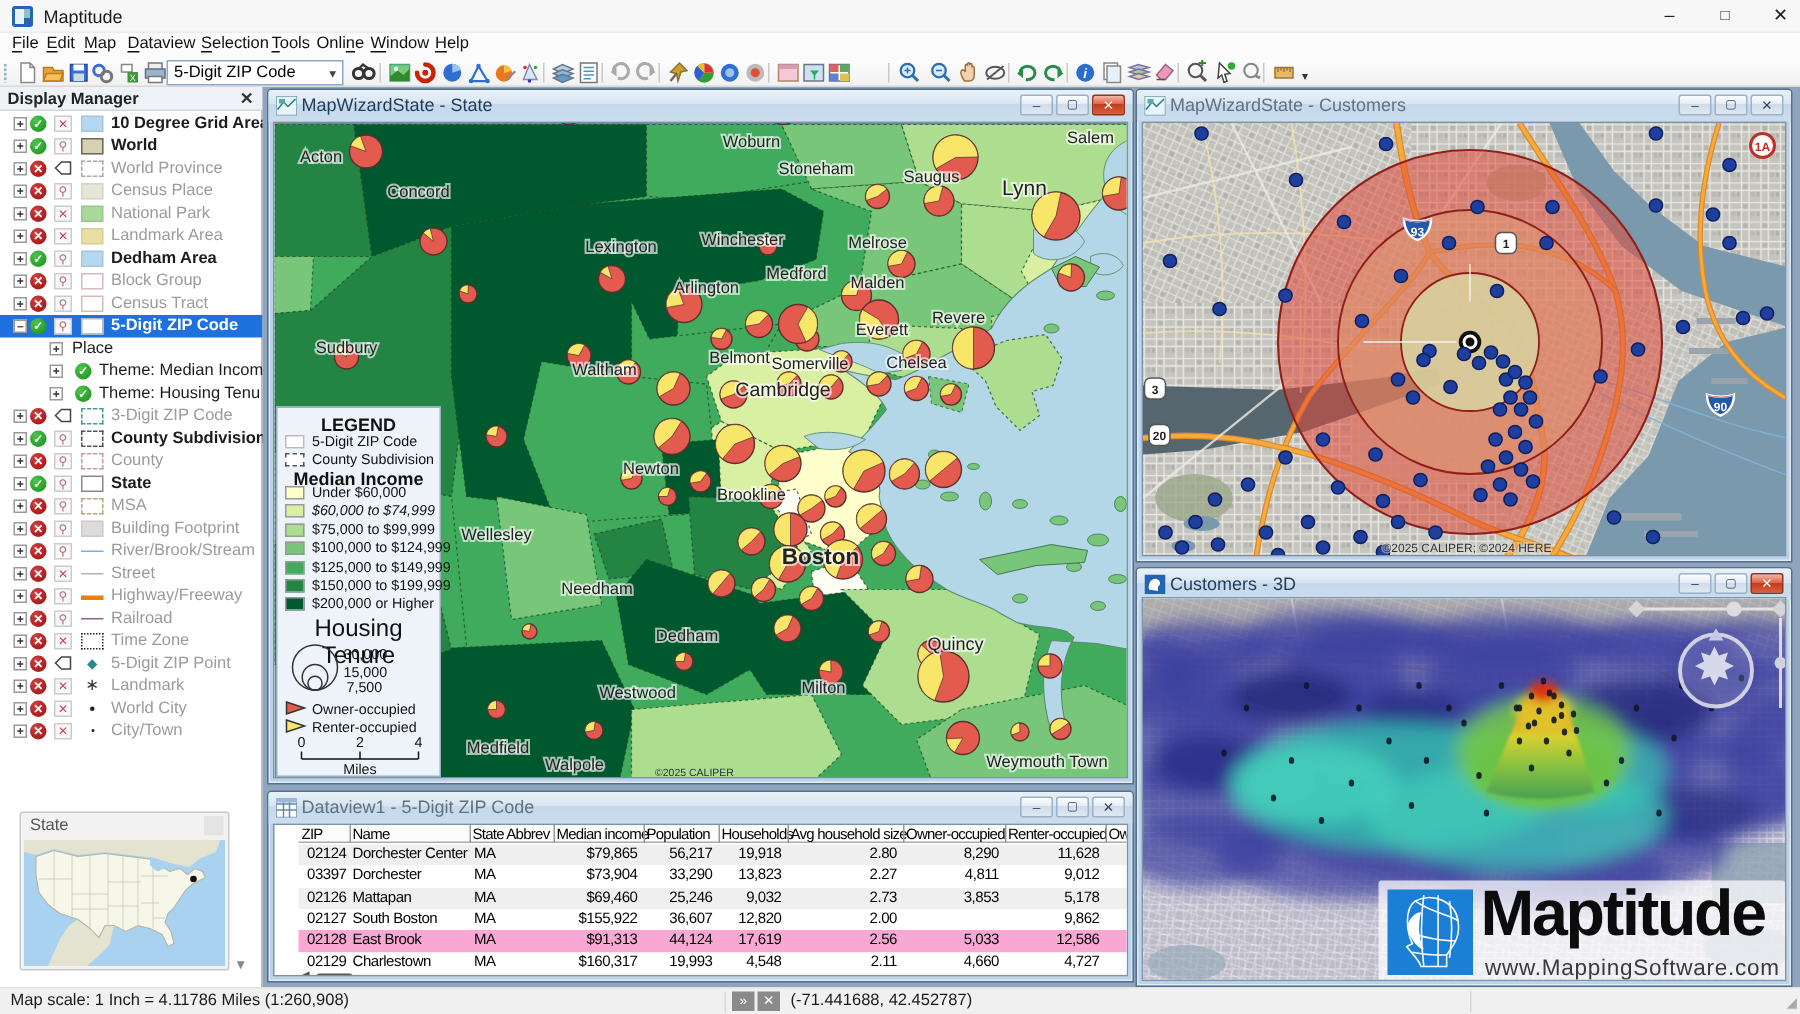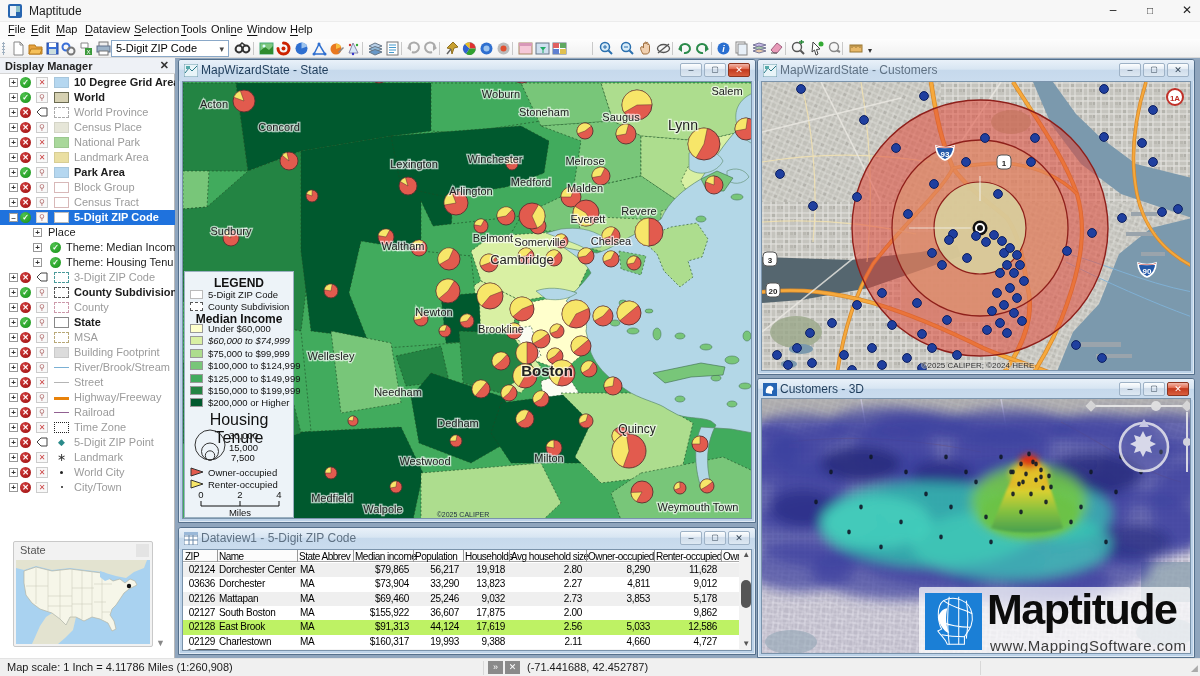--- a/index.html
+++ b/index.html
@@ -318,21 +318,21 @@
           <div class="cir r">✕</div>
           <div class="ic3" style="border:1px solid #ccc;background:#f8f8f8;color:#cc4444;font-size:8px;line-height:9px;text-align:center;">✕</div>
           <div class="sw" style="background:#eadfa2;border:1px solid rgba(0,0,0,0.08);"></div>
           <span class="lbl">Landmark Area</span>
         </div>
         <div class="trow on" style="top:107px;">
           <div class="pm">+</div>
           <div class="cir g">✓</div>
           <div class="ic3" style="border:1px solid #ccc;background:#f8f8f8;color:#b06a6a;font-size:8px;line-height:9px;text-align:center;">⚲</div>
           <div class="sw" style="background:#b5d7f0;border:1px solid rgba(0,0,0,0.08);"></div>
-          <span class="lbl">Park Area</span>
+          <span class="lbl">Dedham Area</span>
         </div>
         <div class="trow off" style="top:122px;">
           <div class="pm">+</div>
           <div class="cir r">✕</div>
           <div class="ic3" style="border:1px solid #ccc;background:#f8f8f8;color:#b06a6a;font-size:8px;line-height:9px;text-align:center;">⚲</div>
           <div class="sw" style="background:#fff;border:1px solid #d8b8b8;"></div>
           <span class="lbl">Block Group</span>
         </div>
         <div class="trow off" style="top:137px;">
           <div class="pm">+</div>
@@ -810,21 +810,21 @@
               <rect width="14" height="3" fill="#9ab8d8"></rect>
             </svg></div>
           <span class="t" style="color:#5f7183">Dataview1 - 5-Digit ZIP Code</span>
           <div class="cbtns">
             <div class="cbtn">–</div>
             <div class="cbtn" style="font-size:8px;">▢</div>
             <div class="cbtn">✕</div>
           </div>
         </div>
         <div class="cnt" id="win-dv-c" style="position:absolute;left:3px;top:21px;right:3px;bottom:3px;background:#fff;overflow:hidden;border:1px solid #7a93ab;">
-          <div style="position:absolute;left:0;top:0;width:686px;height:104px;background:#fff;font-size:10.5px;letter-spacing:-0.3px;color:#000;">
+          <div style="position:absolute;left:16px;top:0;width:686px;height:104px;background:#fff;font-size:10.5px;letter-spacing:-0.3px;color:#000;">
             <div style="position:absolute;left:0;top:0;width:556px;height:12px;background:#fcfcfc;border-bottom:1px solid #aaa;">
               <div style="position:absolute;left:2px;top:1px;white-space:nowrap;font-size:10px;letter-spacing:-0.5px;">ZIP</div>
               <div style="position:absolute;left:36px;top:1px;white-space:nowrap;font-size:10px;letter-spacing:-0.5px;">Name</div>
               <div style="position:absolute;left:34px;top:0;width:1px;height:12px;background:#999;"></div>
               <div style="position:absolute;left:116px;top:1px;white-space:nowrap;font-size:10px;letter-spacing:-0.5px;">State Abbrev</div>
               <div style="position:absolute;left:114px;top:0;width:1px;height:12px;background:#999;"></div>
               <div style="position:absolute;left:172px;top:1px;white-space:nowrap;font-size:10px;letter-spacing:-0.5px;">Median income</div>
               <div style="position:absolute;left:170px;top:0;width:1px;height:12px;background:#999;"></div>
               <div style="position:absolute;left:232px;top:1px;white-space:nowrap;font-size:10px;letter-spacing:-0.5px;">Population</div>
               <div style="position:absolute;left:230px;top:0;width:1px;height:12px;background:#999;"></div>
@@ -844,21 +844,21 @@
               <div style="position:absolute;left:36px;top:1px;white-space:nowrap;">Dorchester Center</div>
               <div style="position:absolute;left:117px;top:1px;">MA</div>
               <div style="position:absolute;right:330px;top:1px;">$79,865</div>
               <div style="position:absolute;right:280px;top:1px;">56,217</div>
               <div style="position:absolute;right:234px;top:1px;">19,918</div>
               <div style="position:absolute;right:157px;top:1px;">2.80</div>
               <div style="position:absolute;right:89px;top:1px;">8,290</div>
               <div style="position:absolute;right:22px;top:1px;">11,628</div>
             </div>
             <div style="position:absolute;left:0;top:27.33px;font-size:10px;width:556px;height:14.33px;background:#ffffff;">
-              <div style="position:absolute;right:524px;top:1px;">03636</div>
+              <div style="position:absolute;right:524px;top:1px;">03397</div>
               <div style="position:absolute;left:36px;top:1px;white-space:nowrap;">Dorchester</div>
               <div style="position:absolute;left:117px;top:1px;">MA</div>
               <div style="position:absolute;right:330px;top:1px;">$73,904</div>
               <div style="position:absolute;right:280px;top:1px;">33,290</div>
               <div style="position:absolute;right:234px;top:1px;">13,823</div>
               <div style="position:absolute;right:157px;top:1px;">2.27</div>
               <div style="position:absolute;right:89px;top:1px;">4,811</div>
               <div style="position:absolute;right:22px;top:1px;">9,012</div>
             </div>
             <div style="position:absolute;left:0;top:41.66px;font-size:10px;width:556px;height:14.33px;background:#efefef;">
@@ -871,43 +871,43 @@
               <div style="position:absolute;right:157px;top:1px;">2.73</div>
               <div style="position:absolute;right:89px;top:1px;">3,853</div>
               <div style="position:absolute;right:22px;top:1px;">5,178</div>
             </div>
             <div style="position:absolute;left:0;top:55.99px;font-size:10px;width:556px;height:14.33px;background:#ffffff;">
               <div style="position:absolute;right:524px;top:1px;">02127</div>
               <div style="position:absolute;left:36px;top:1px;white-space:nowrap;">South Boston</div>
               <div style="position:absolute;left:117px;top:1px;">MA</div>
               <div style="position:absolute;right:330px;top:1px;">$155,922</div>
               <div style="position:absolute;right:280px;top:1px;">36,607</div>
-              <div style="position:absolute;right:234px;top:1px;">17,875</div>
+              <div style="position:absolute;right:234px;top:1px;">12,820</div>
               <div style="position:absolute;right:157px;top:1px;">2.00</div>
               <div style="position:absolute;right:89px;top:1px;margin-top:15px;">8,013</div>
               <div style="position:absolute;right:22px;top:1px;">9,862</div>
             </div>
-            <div style="position:absolute;left:0;top:70.32px;font-size:10px;width:556px;height:14.33px;background:#bef264;">
+            <div style="position:absolute;left:0;top:70.32px;font-size:10px;width:556px;height:14.33px;background:#f9a8d4;">
               <div style="position:absolute;right:524px;top:1px;">02128</div>
               <div style="position:absolute;left:36px;top:1px;white-space:nowrap;">East Brook</div>
               <div style="position:absolute;left:117px;top:1px;">MA</div>
               <div style="position:absolute;right:330px;top:1px;">$91,313</div>
               <div style="position:absolute;right:280px;top:1px;">44,124</div>
               <div style="position:absolute;right:234px;top:1px;">17,619</div>
               <div style="position:absolute;right:157px;top:1px;">2.56</div>
               <div style="position:absolute;right:89px;top:1px;">5,033</div>
               <div style="position:absolute;right:22px;top:1px;">12,586</div>
             </div>
             <div style="position:absolute;left:0;top:84.65px;font-size:10px;width:556px;height:14.33px;background:#ffffff;">
               <div style="position:absolute;right:524px;top:1px;">02129</div>
               <div style="position:absolute;left:36px;top:1px;white-space:nowrap;">Charlestown</div>
               <div style="position:absolute;left:117px;top:1px;">MA</div>
               <div style="position:absolute;right:330px;top:1px;">$160,317</div>
               <div style="position:absolute;right:280px;top:1px;">19,993</div>
-              <div style="position:absolute;right:234px;top:1px;">9,388</div>
+              <div style="position:absolute;right:234px;top:1px;">4,548</div>
               <div style="position:absolute;right:157px;top:1px;">2.11</div>
               <div style="position:absolute;right:89px;top:1px;">4,660</div>
               <div style="position:absolute;right:22px;top:1px;">4,727</div>
             </div>
             <div style="position:absolute;left:556px;top:0;width:14px;height:99px;background:#f2f2f2;">
               <div style="position:absolute;top:0;width:14px;height:10px;color:#555;font-size:8px;text-align:center;line-height:10px;">▲</div>
               <div style="position:absolute;top:30px;left:2px;width:10px;height:28px;background:#555;border-radius:5px;"></div>
               <div style="position:absolute;bottom:0px;width:14px;height:10px;color:#555;font-size:8px;text-align:center;line-height:10px;">▼</div>
             </div>
             <div style="position:absolute;left:0;top:99px;width:570px;height:5px;background:#f4f4f4;">

